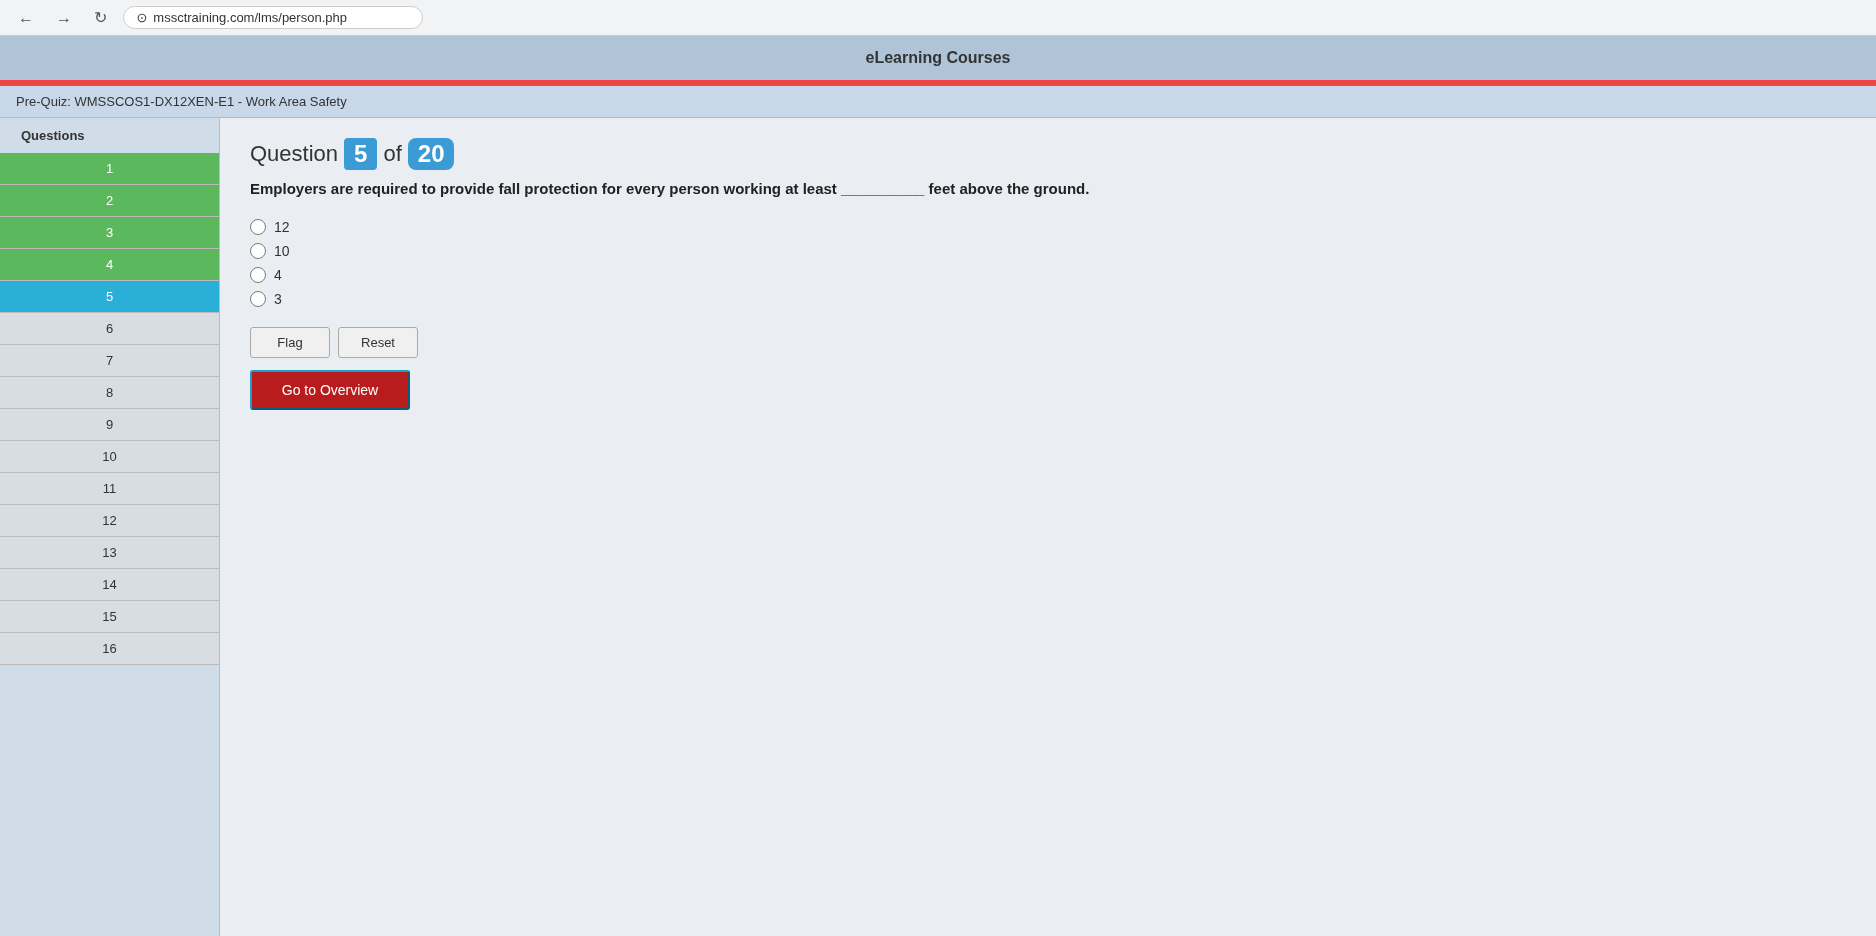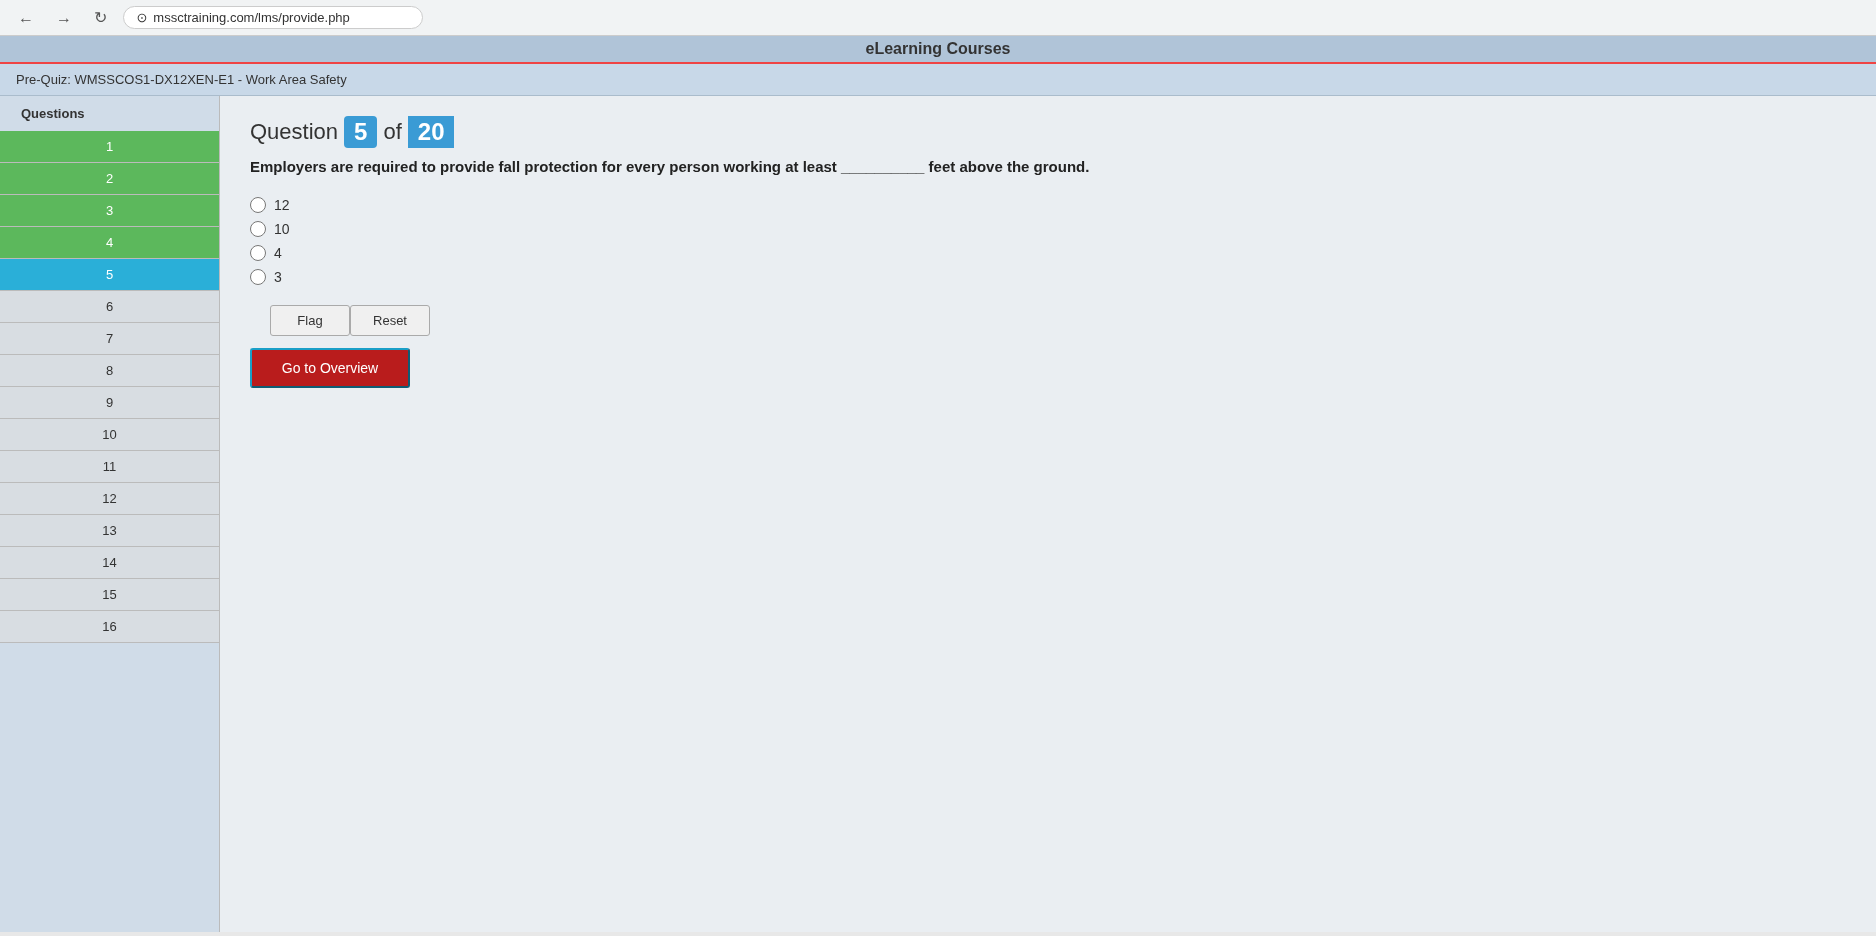--- a/index.html
+++ b/index.html
@@ -37,25 +37,25 @@
       font-size: 13px;
       color: #333;
       min-width: 300px;
       display: flex;
       align-items: center;
       gap: 6px;
     }
     .site-header {
       background: #b0c4d8;
       text-align: center;
-      padding: 4px;
+      padding: 13px;
       font-size: 16px;
       font-weight: bold;
       color: #333;
-      border-bottom: 2px solid #ef4444;
+      border-bottom: 6px solid #ef4444;
     }
     .quiz-header {
       background: #c8d8e8;
       padding: 8px 16px;
       font-size: 13px;
       font-weight: normal;
       color: #333;
       border-bottom: 1px solid #aabccc;
     }
     .main-container {
@@ -112,21 +112,21 @@
       color: white;
       padding: 2px 10px;
       border-radius: 4px;
       font-size: 24px;
       font-weight: bold;
     }
     .question-total-badge {
       background: #3a9bd5;
       color: white;
       padding: 2px 10px;
-      border-radius: 0;
+      border-radius: 8px;
       font-size: 24px;
       font-weight: bold;
     }
     .question-text {
       font-size: 15px;
       font-weight: bold;
       color: #222;
       margin-bottom: 18px;
       line-height: 1.5;
     }
@@ -142,23 +142,22 @@
       font-size: 14px;
       color: #333;
     }
     .options-list li input[type="radio"] {
       cursor: pointer;
       width: 16px;
       height: 16px;
     }
     .btn-row {
       display: flex;
-      gap: 0;
+      gap: 8px;
       margin-bottom: 12px;
-      margin-left: 20px;
     }
     .btn {
       padding: 7px 18px;
       border: 1px solid #aaa;
       background: #f0f0f0;
       border-radius: 3px;
       cursor: pointer;
       font-size: 13px;
       color: #333;
       min-width: 80px;
@@ -189,21 +188,21 @@
   </style>
 </head>
 <body>
 
 <div class="browser-bar">
   <button class="browser-nav-btn">←</button>
   <button class="browser-nav-btn">→</button>
   <button class="browser-nav-btn">↻</button>
   <div class="browser-url-bar">
     <span>⊙</span>
-    <span>mssctraining.com/lms/provide.php</span>
+    <span>mssctraining.com/lms/person.php</span>
   </div>
 </div>
 
 <div class="site-header">
   <span>eLearning Courses</span>
 </div>
 
 <div class="quiz-header">
   <span>Pre-Quiz: WMSSCOS1-DX12XEN-E1 - Work Area Safety</span>
 </div>

